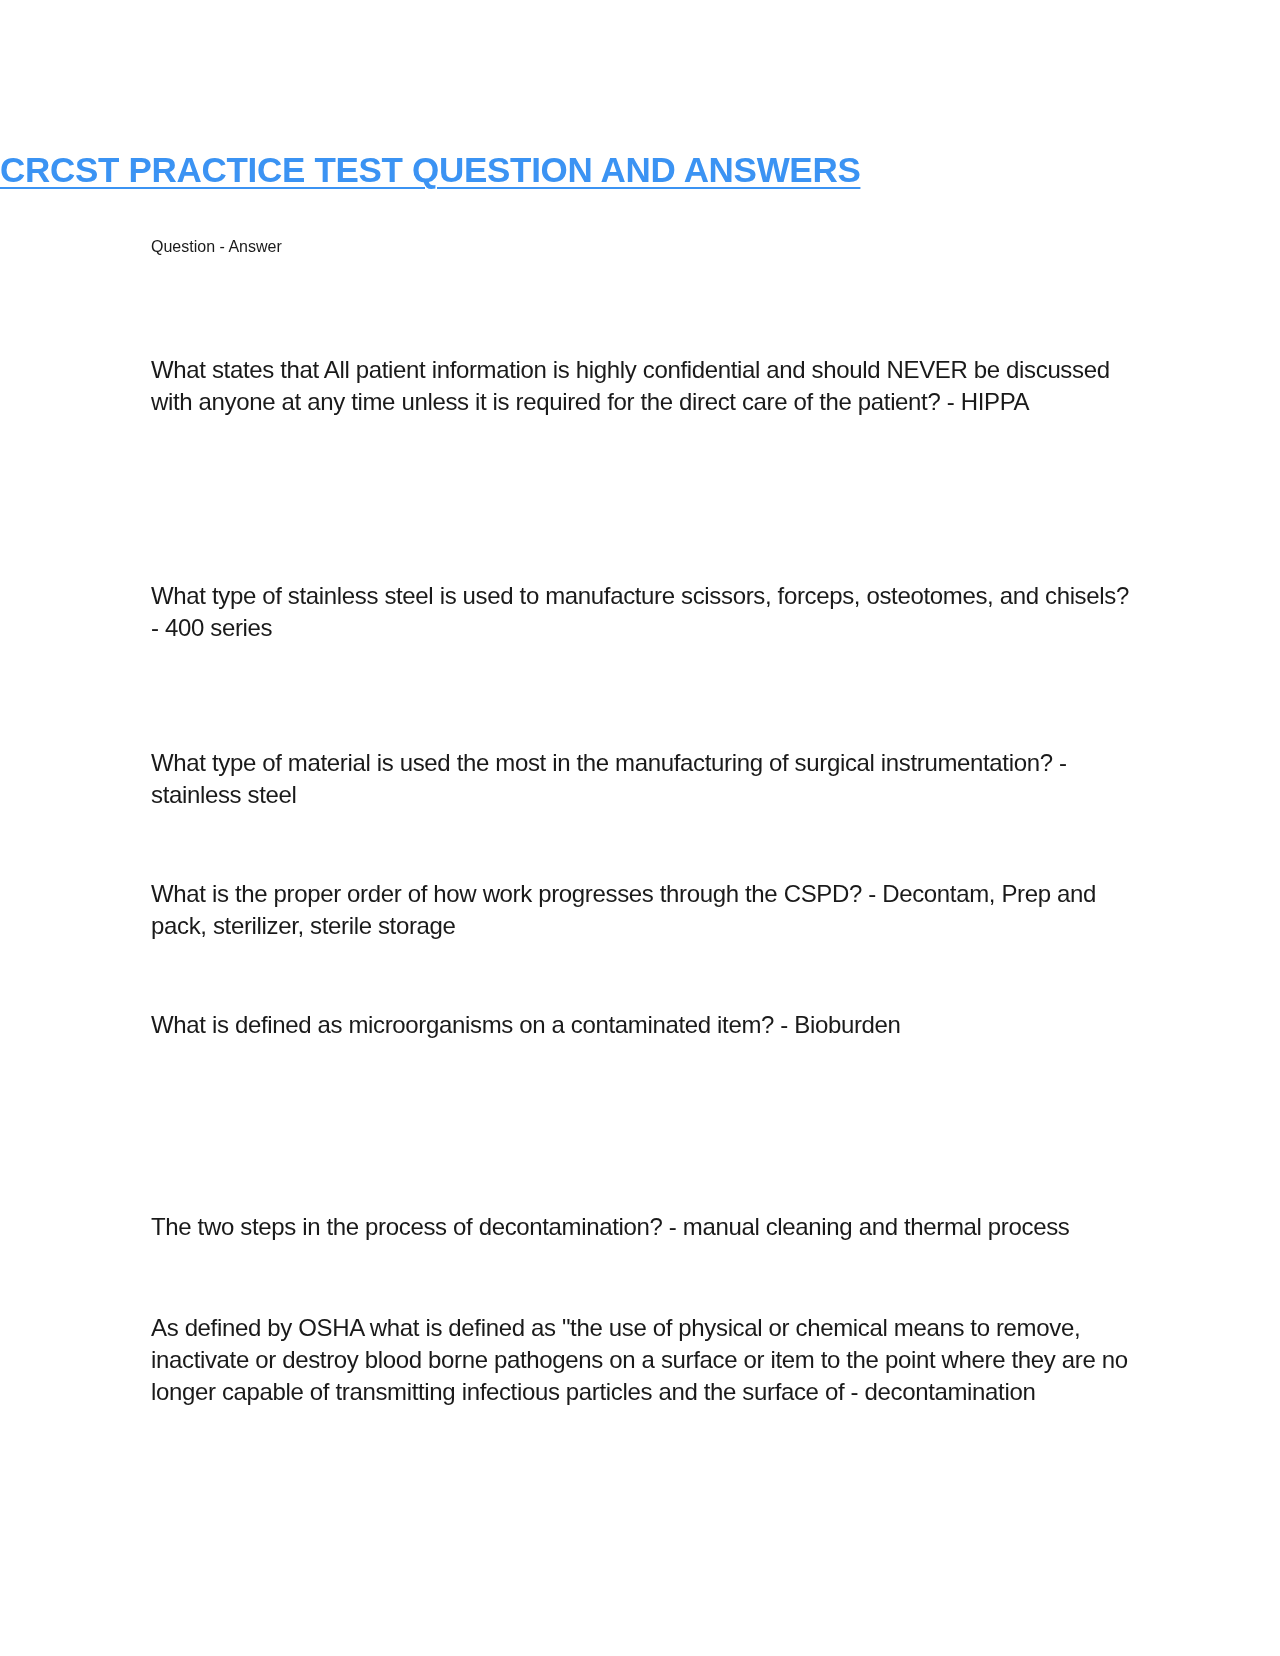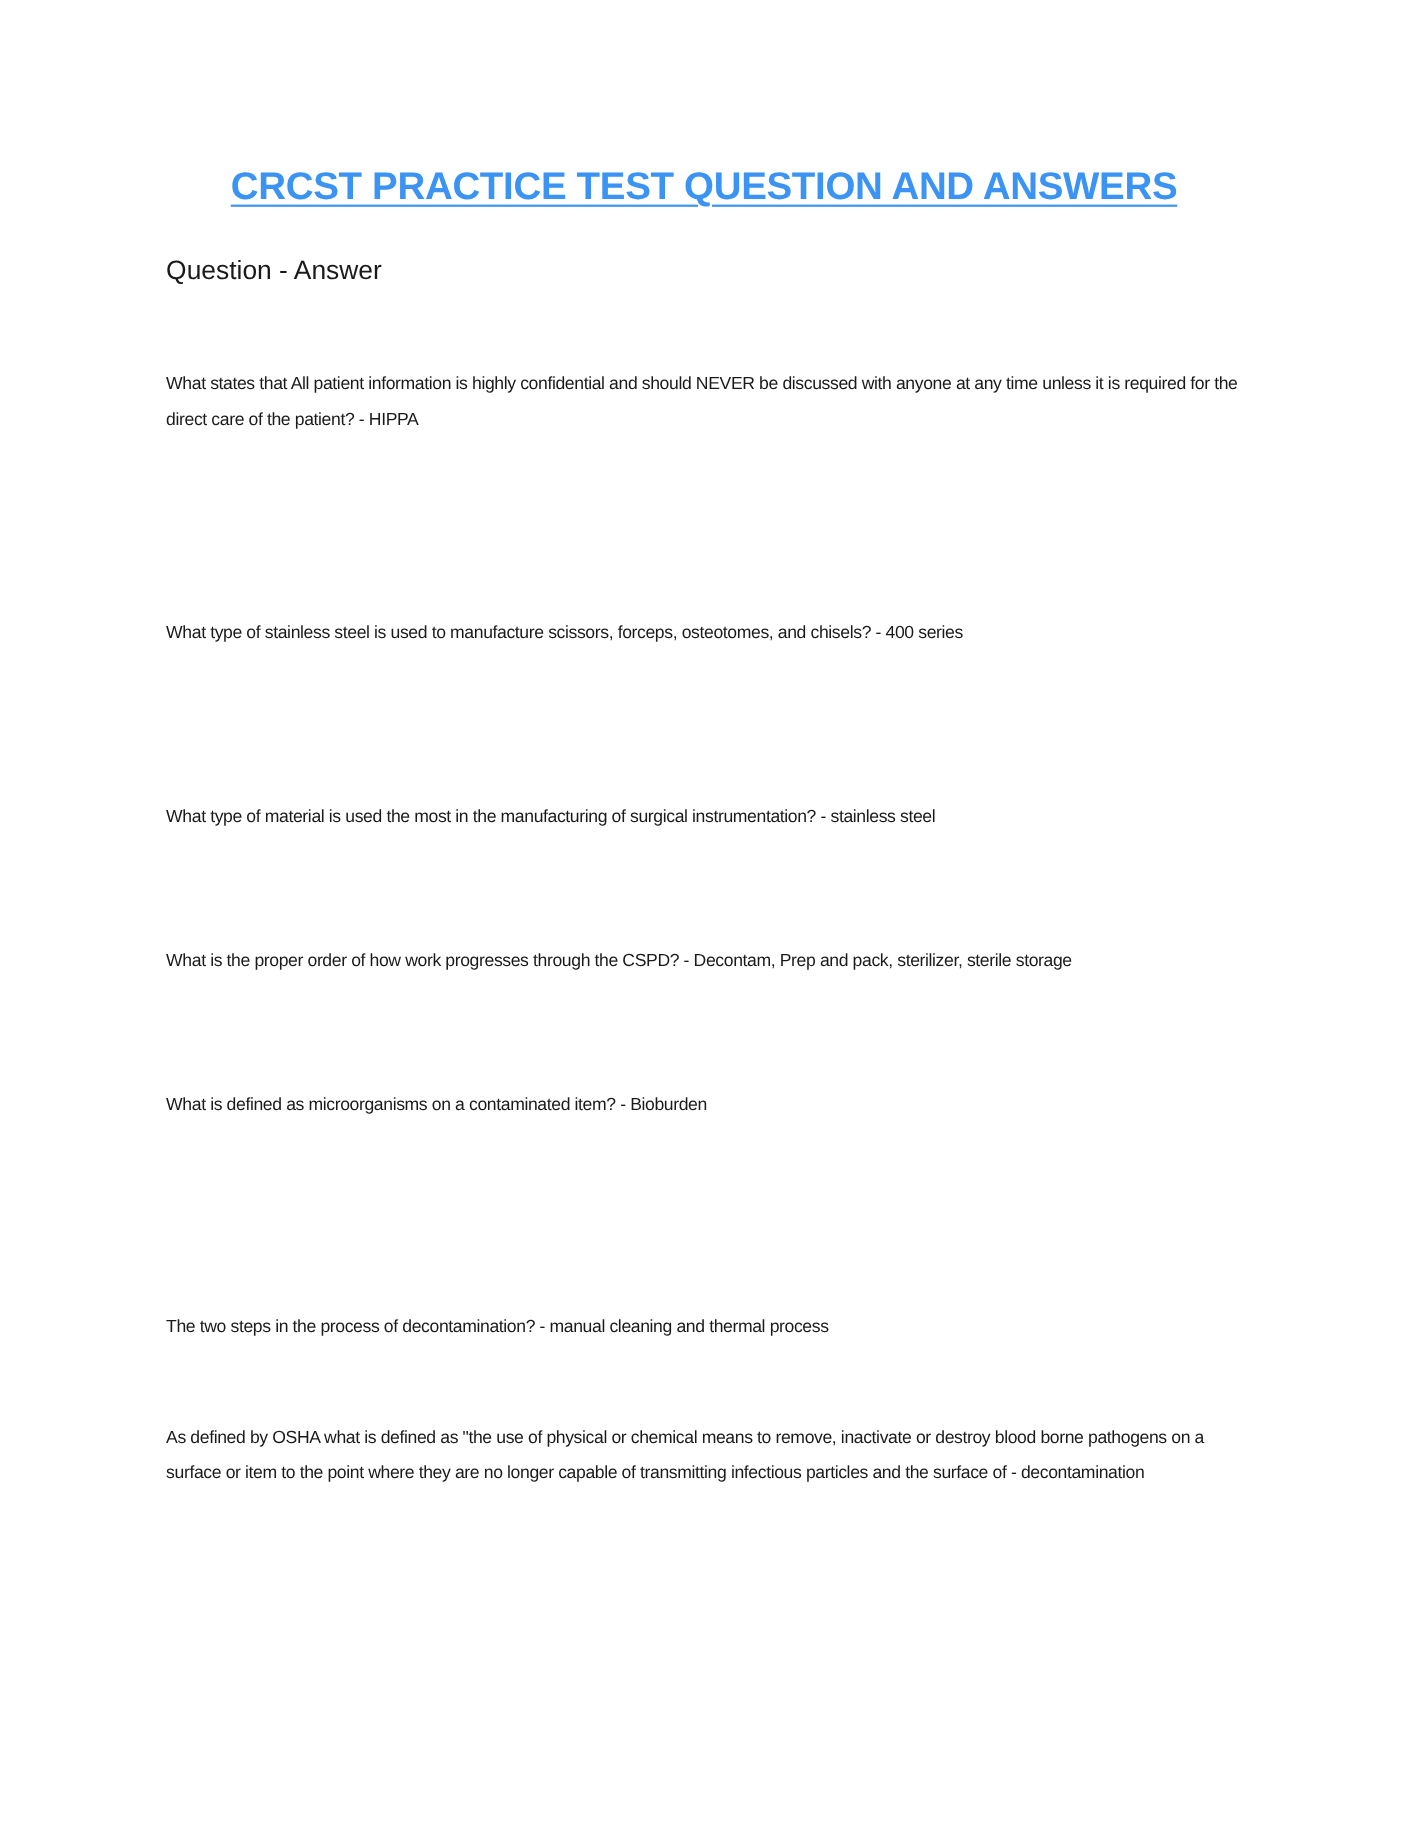--- a/index.html
+++ b/index.html
@@ -1,23 +1,23 @@
 <!DOCTYPE html>
 <html><head>
 <meta charset="utf-8">
 <style>
   html, body { margin: 0; padding: 0; background: #ffffff; }
   body { width: 1280px; height: 1656px; position: relative; overflow: hidden;
          font-family: "Liberation Sans", sans-serif; color: #1a1a1a; }
   .page { position: absolute; left: 0; top: 0; width: 1280px; height: 1656px; }
-  .title { position: absolute; left: 0; width: 1280px; top: 150px; text-align: center;
+  .title { position: absolute; left: 0; width: 1280px; top: 150px; text-align: left;
            font-size: 35px; font-weight: bold; color: #3b93f3; text-decoration: underline;
            text-decoration-thickness: 2px; text-underline-offset: 5px; letter-spacing: -0.3px; }
-  .subhead { position: absolute; left: 151px; top: 231px; font-size: 24px; line-height: 31px; }
-  .qa { position: absolute; left: 151px; width: 980px; font-size: 16px; line-height: 32px; letter-spacing: -0.35px; }
+  .subhead { position: absolute; left: 151px; top: 231px; font-size: 16px; line-height: 31px; }
+  .qa { position: absolute; left: 151px; width: 980px; font-size: 24px; line-height: 32px; letter-spacing: -0.35px; margin-top: 20px; }
 </style>
 </head>
 <body>
 
 <div class="page">
   <div class="title">CRCST PRACTICE TEST QUESTION AND ANSWERS</div>
   <div class="subhead">Question - Answer</div>
 
   <div class="qa" style="top:334px">What states that All patient information is highly confidential and should NEVER be discussed with anyone at any time unless it is required for the direct care of the patient? - HIPPA</div>
   <div class="qa" style="top:560px">What type of stainless steel is used to manufacture scissors, forceps, osteotomes, and chisels? - 400 series</div>

